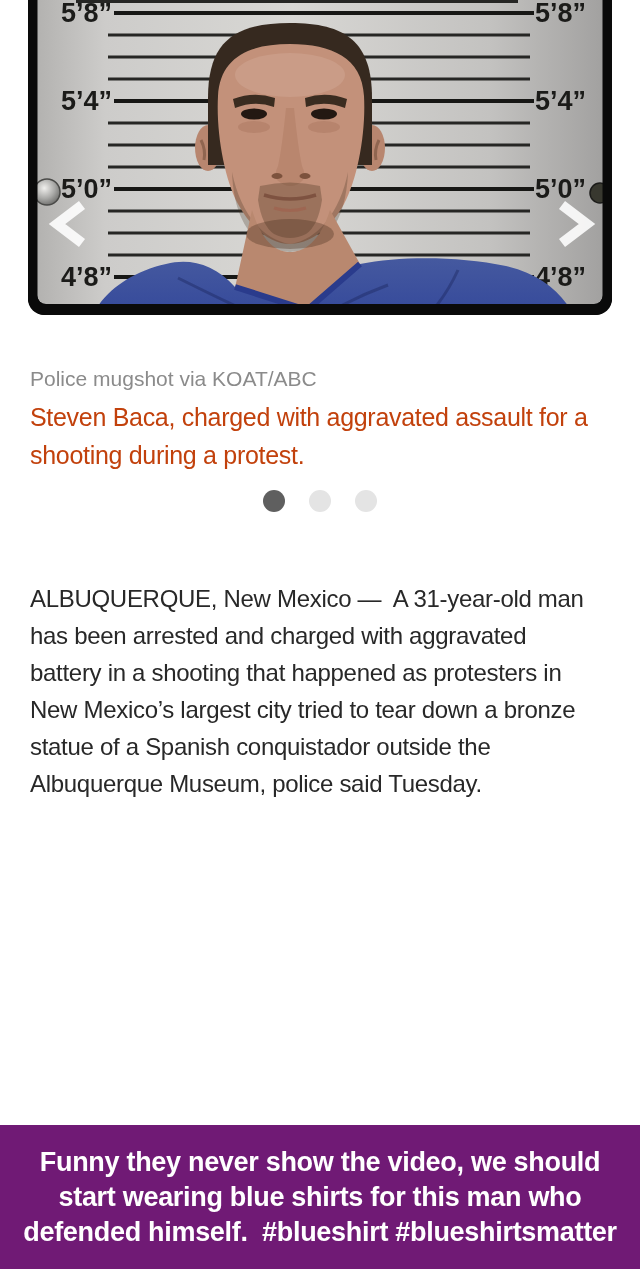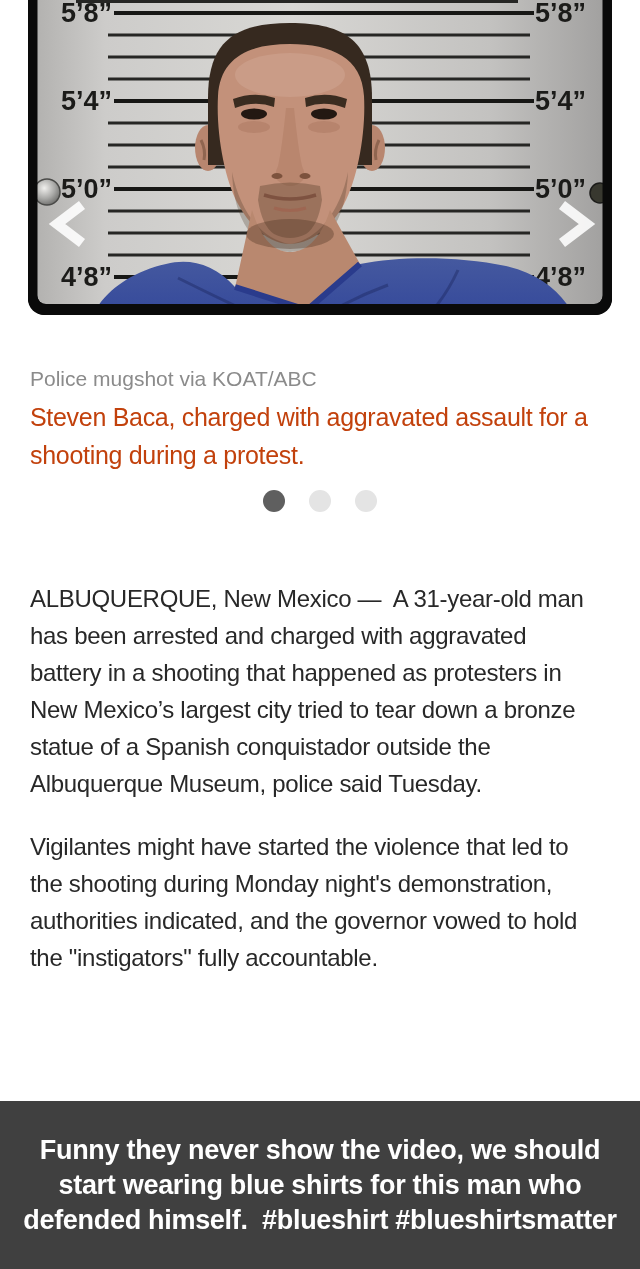--- a/index.html
+++ b/index.html
@@ -20,21 +20,21 @@
        margin:0 10px;vertical-align:top;}
   .dot.active{background:#5f5f5f;}
   .dot.inactive{background:#e4e4e4;}
 
   
   .article{margin:68px 25px 0 30px;}
   .article p{margin:0 16px 26px 0;font-size:24px;line-height:37px;
              letter-spacing:-0.3px;color:#282828;white-space:pre-wrap;}
 
   
-  .overlay{position:absolute;left:0;right:0;bottom:0;height:168px;background:#404040;
+  .overlay{position:absolute;left:0;right:0;bottom:0;height:144px;background:#701a75;
            display:flex;align-items:center;justify-content:center;}
   .overlay-text{width:100%;padding:0 18px;box-sizing:border-box;text-align:center;
                 font-size:27px;font-weight:700;line-height:35px;letter-spacing:-0.3px;
                 color:#ffffff;white-space:pre-wrap;}
 </style>
 </head>
 <body>
 
 <div class="photo-strip">
   <svg width="584" height="315" viewBox="0 0 584 315">
@@ -154,18 +154,17 @@
 <div class="photo-desc">Steven Baca, charged with aggravated assault for a shooting during a protest.</div>
 
 <div class="dots">
   <span class="dot active"></span>
   <span class="dot inactive"></span>
   <span class="dot inactive"></span>
 </div>
 
 <div class="article">
   <p>ALBUQUERQUE, New Mexico —  A 31-year-old man has been arrested and charged with aggravated battery in a shooting that happened as protesters in New Mexico’s largest city tried to tear down a bronze statue of a Spanish conquistador outside the Albuquerque Museum, police said Tuesday.</p>
-  <p>Vigilantes might have started the violence that led to the shooting during Monday night's demonstration, authorities indicated, and the governor vowed to hold the "instigators" fully accountable.</p>
 </div>
 
 <div class="overlay">
   <div class="overlay-text">Funny they never show the video, we should start wearing blue shirts for this man who defended himself.  #blueshirt #blueshirtsmatter</div>
 </div>
 
 </body></html>

